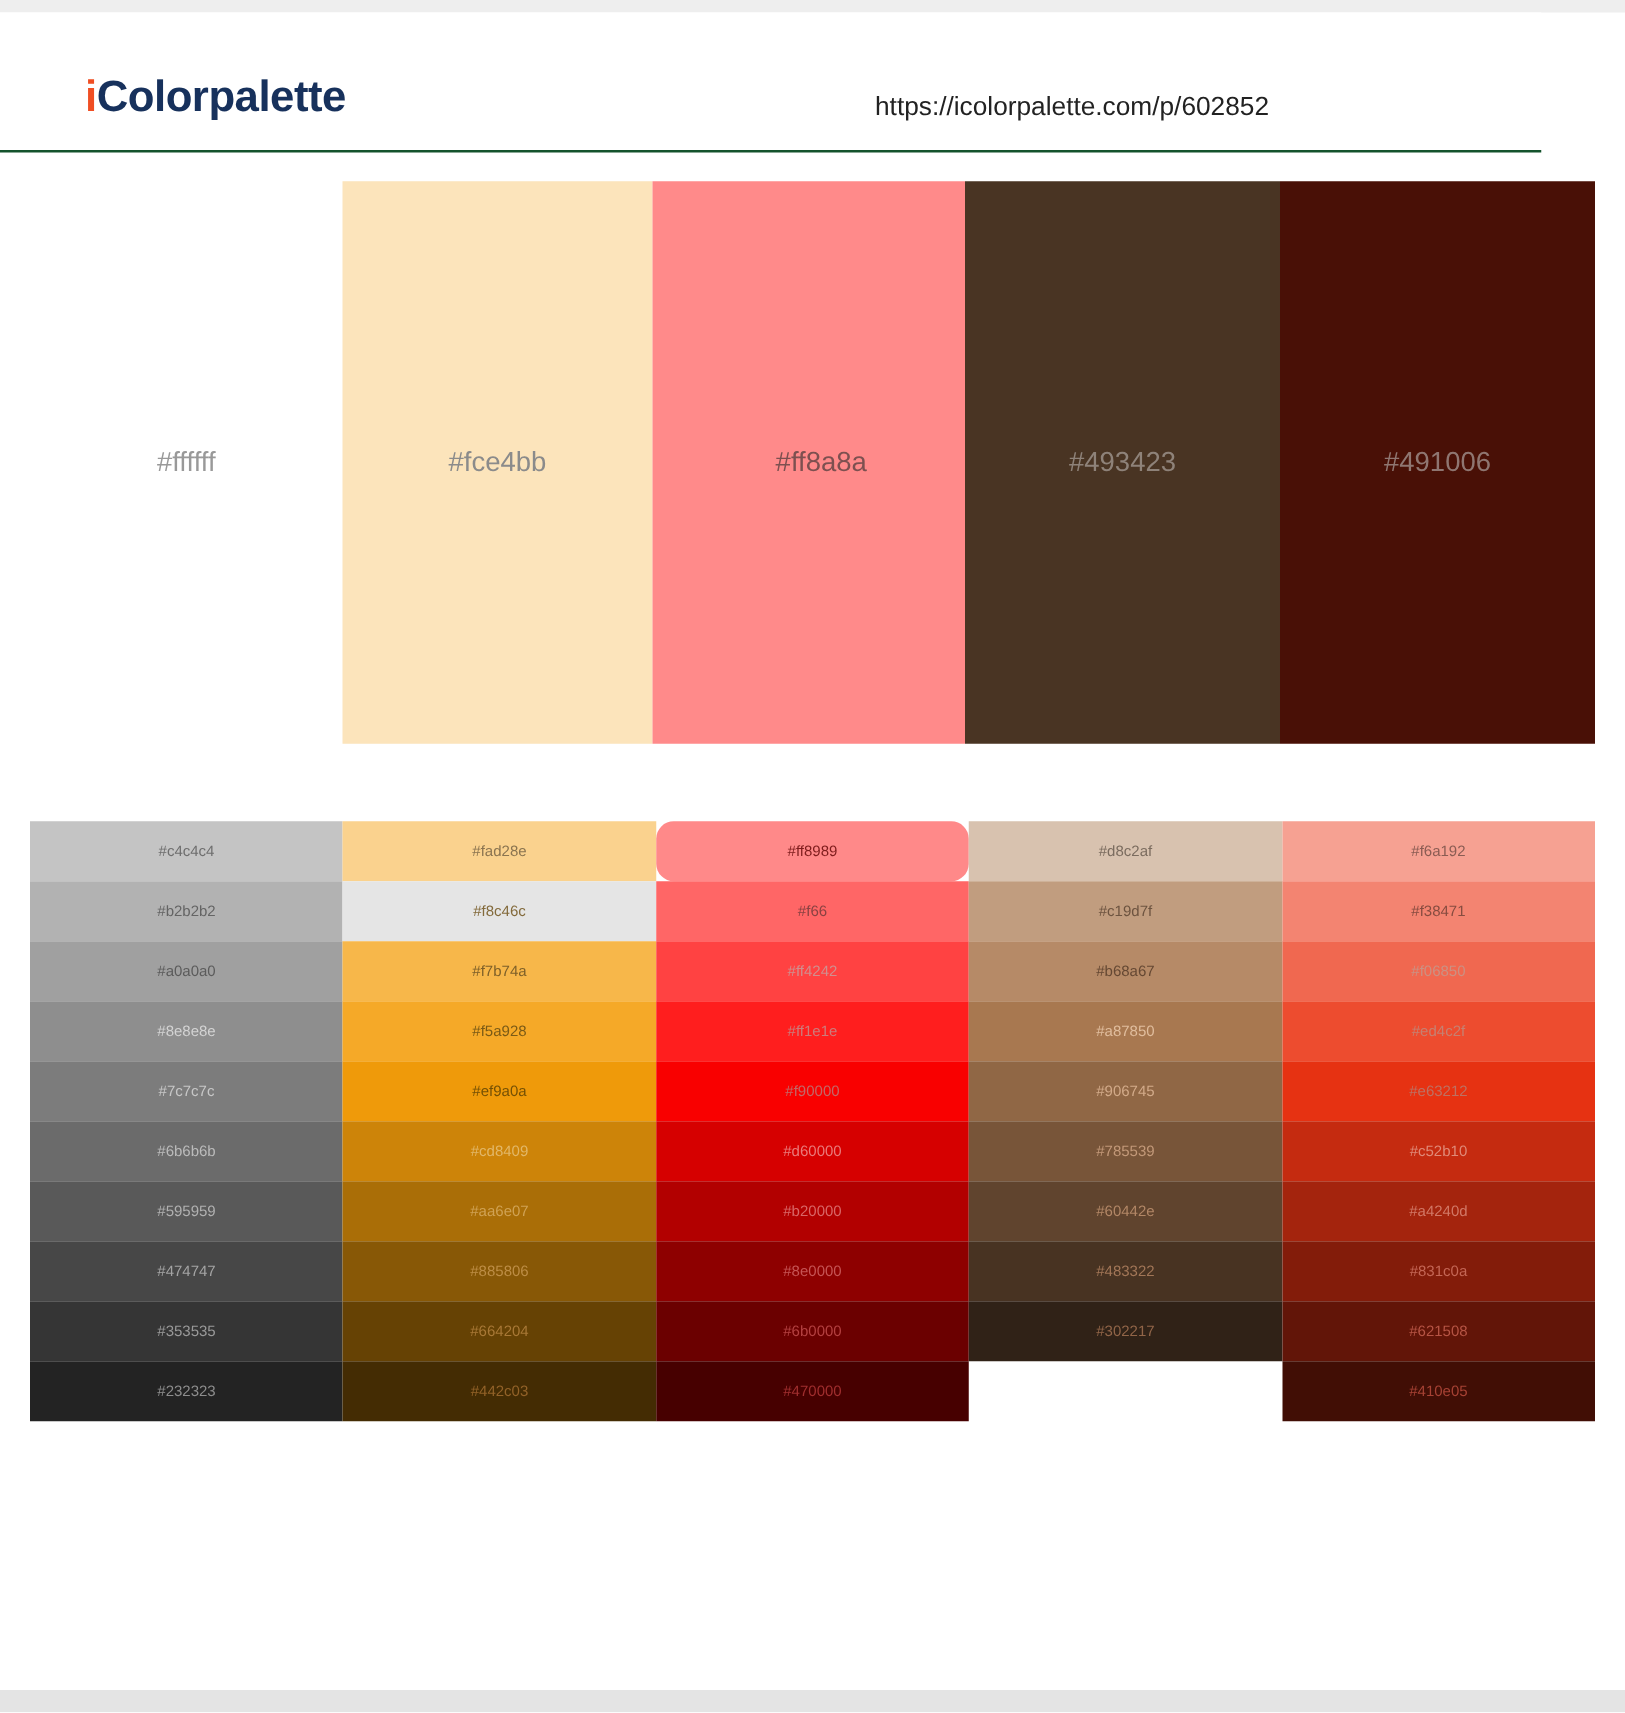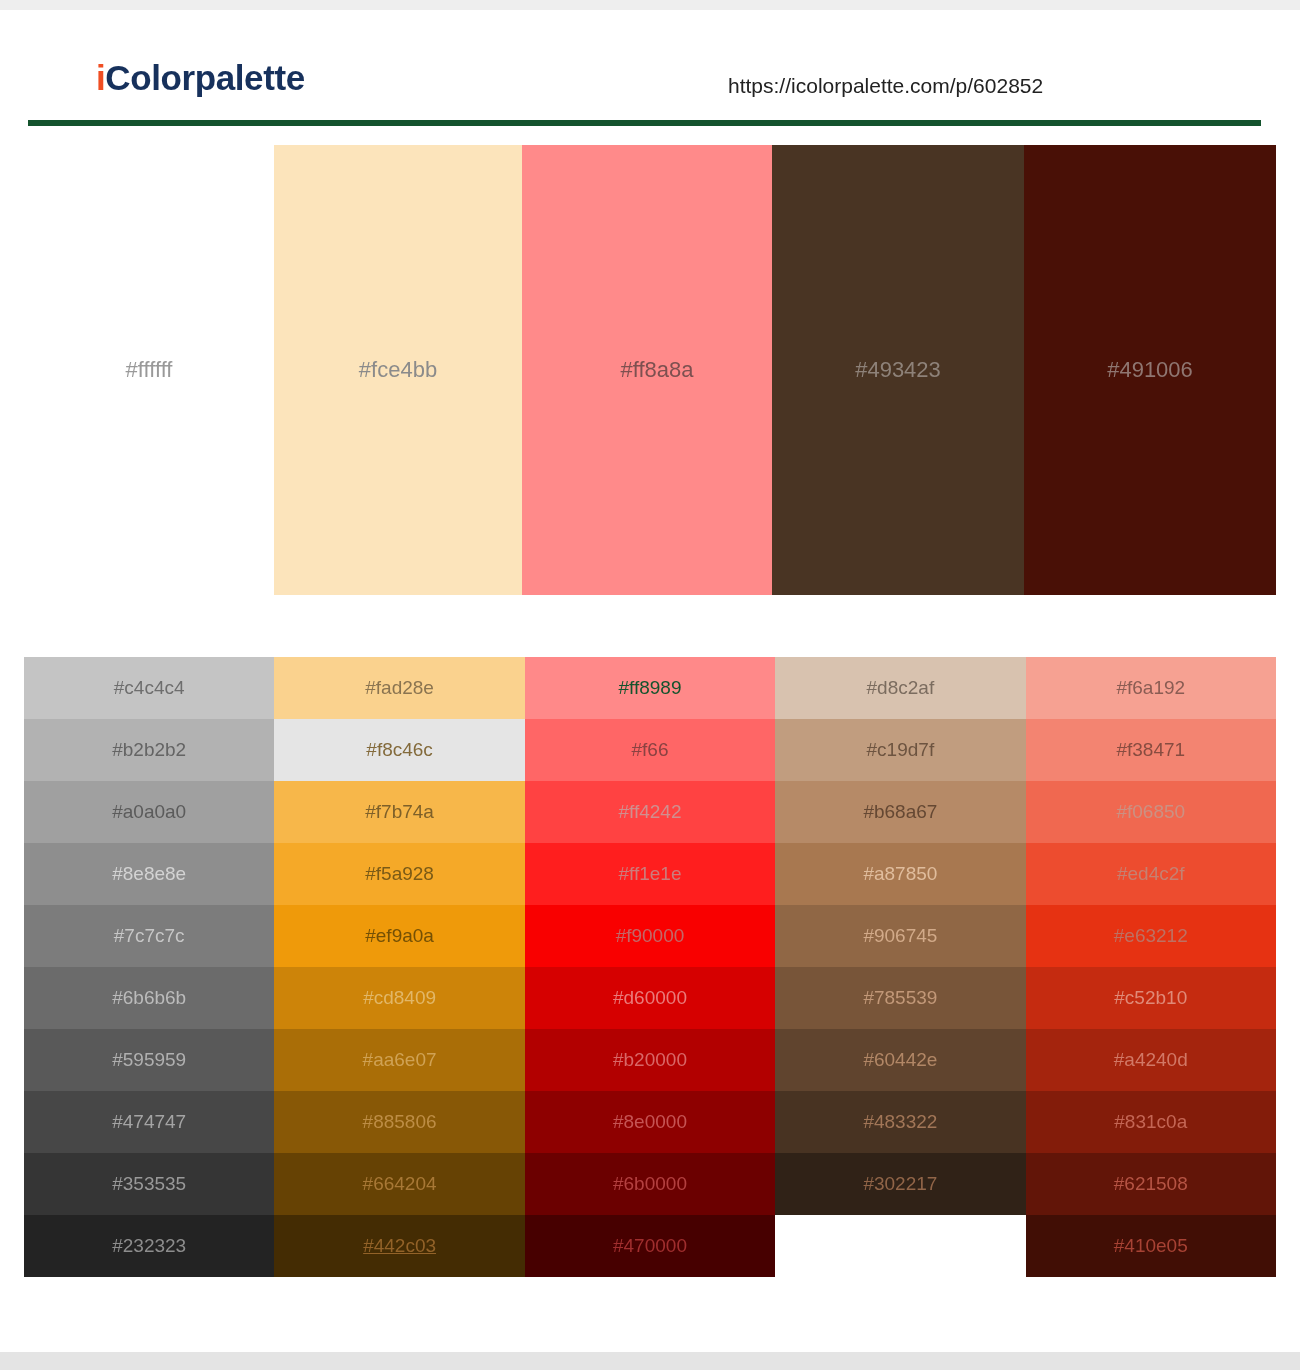--- a/index.html
+++ b/index.html
@@ -34,22 +34,21 @@
     width: 1300px; height: 14px;
     background: #ffffff;
   }
   
   .header {
     position: absolute;
     top: 10px; left: 0;
     width: 1233px;
     height: 110px;
     background: #ffffff;
-    border-bottom: 6px solid #14532d;
-    margin-left: 28px;
+    border-bottom: 2px solid #14532d;
   }
   .logo {
     position: absolute;
     left: 68px;
     top: 48px;
     font-size: 35px;
     font-weight: bold;
     letter-spacing: -0.4px;
     white-space: nowrap;
   }
@@ -91,25 +90,25 @@
     position: absolute;
     top: 657px;
     left: 24px;
     width: 1252px;
     display: flex;
   }
   .shade-col {
     width: 250.4px;
   }
   .shade-cell {
-    height: 62px;
+    height: 48px;
     display: flex;
     align-items: center;
     justify-content: center;
-    font-size: 19px;
+    font-size: 12px;
   }
 </style>
 </head>
 <body>
 
 <div id="page">
 
   <div class="top-strip"></div>
 
   <div class="header">
@@ -153,24 +152,24 @@
       <div class="shade-col">
         <div class="shade-cell" style="background: rgb(250, 210, 142); color: rgb(138, 116, 80);">#fad28e</div>
         <div class="shade-cell" style="background: #e5e5e5; color: rgb(131, 106, 59);">#f8c46c</div>
         <div class="shade-cell" style="background: rgb(247, 183, 74); color: rgb(126, 96, 41);">#f7b74a</div>
         <div class="shade-cell" style="background: rgb(245, 169, 40); color: rgb(122, 90, 22);">#f5a928</div>
         <div class="shade-cell" style="background: rgb(239, 154, 10); color: rgb(116, 80, 5);">#ef9a0a</div>
         <div class="shade-cell" style="background: rgb(205, 132, 9); color: rgb(226, 183, 104);">#cd8409</div>
         <div class="shade-cell" style="background: rgb(170, 110, 7); color: rgb(208, 162, 84);">#aa6e07</div>
         <div class="shade-cell" style="background: rgb(136, 88, 6); color: rgb(189, 141, 69);">#885806</div>
         <div class="shade-cell" style="background: rgb(102, 66, 4); color: rgb(168, 120, 54);">#664204</div>
-        <div class="shade-cell" style="background: rgb(68, 44, 3); color: rgb(147, 98, 40); text-decoration: underline;">#442c03</div>
-      </div>
-      <div class="shade-col">
-        <div class="shade-cell" style="background: rgb(255, 137, 137); color: #14532d;">#ff8989</div>
+        <div class="shade-cell" style="background: rgb(68, 44, 3); color: rgb(147, 98, 40);">#442c03</div>
+      </div>
+      <div class="shade-col">
+        <div class="shade-cell" style="background: rgb(255, 137, 137); color: #7f1d1d; border-radius: 14px;">#ff8989</div>
         <div class="shade-cell" style="background: rgb(255, 102, 102); color: rgb(138, 66, 66);">#f66</div>
         <div class="shade-cell" style="background: rgb(255, 66, 66); color: rgb(208, 143, 143);">#ff4242</div>
         <div class="shade-cell" style="background: rgb(255, 30, 30); color: rgb(204, 124, 124);">#ff1e1e</div>
         <div class="shade-cell" style="background: rgb(249, 0, 0); color: rgb(194, 104, 104);">#f90000</div>
         <div class="shade-cell" style="background: rgb(214, 0, 0); color: rgb(234, 122, 122);">#d60000</div>
         <div class="shade-cell" style="background: rgb(178, 0, 0); color: rgb(217, 103, 103);">#b20000</div>
         <div class="shade-cell" style="background: rgb(142, 0, 0); color: rgb(198, 84, 84);">#8e0000</div>
         <div class="shade-cell" style="background: rgb(107, 0, 0); color: rgb(180, 64, 64);">#6b0000</div>
         <div class="shade-cell" style="background: rgb(71, 0, 0); color: rgb(161, 46, 46);">#470000</div>
       </div>

